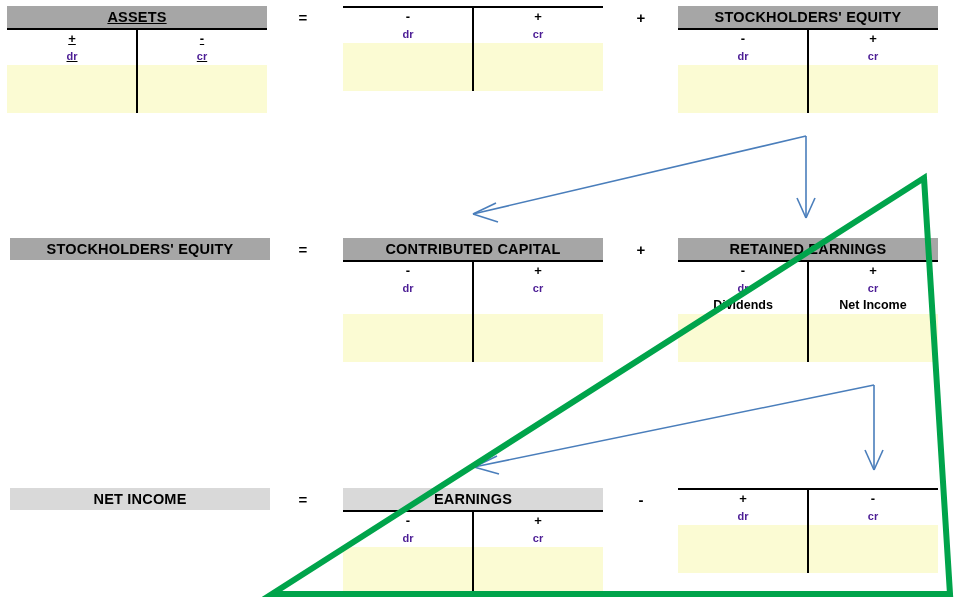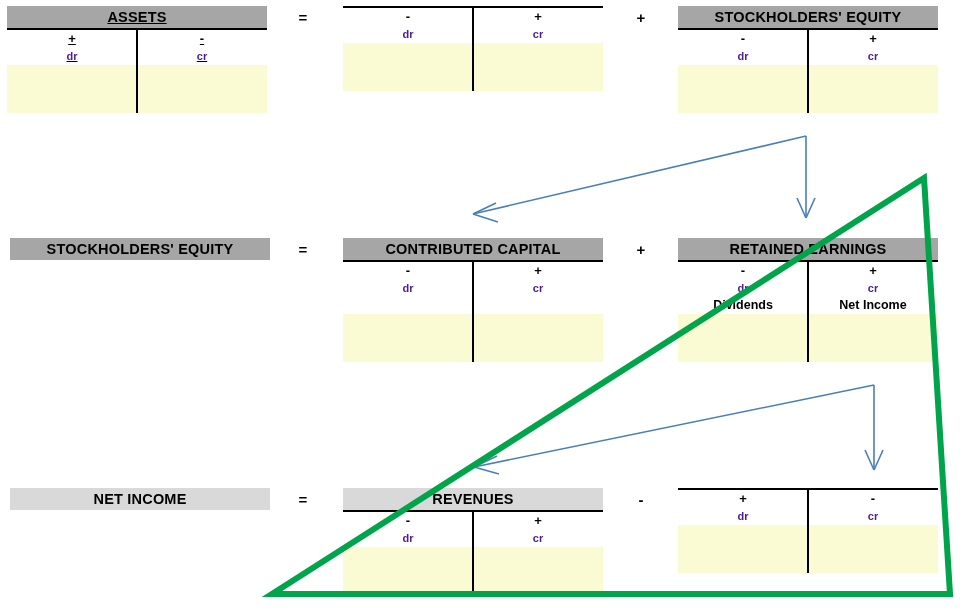--- a/index.html
+++ b/index.html
@@ -231,21 +231,21 @@
     </div>
   </div>
 
   <div class="labelbox" style="left:10px; top:488px;">
     <div class="t-header shade-light">NET INCOME</div>
   </div>
 
   <div class="operator" style="left:291px; top:491px;">=</div>
 
   <div class="taccount" style="left:343px; top:488px;">
-    <div class="t-header shade-light">REVENUES</div>
+    <div class="t-header shade-light">EARNINGS</div>
     <div class="t-rule"></div>
     <div class="t-body">
       <div class="t-divider" style="height:83px;"></div>
       <div class="t-cols">
         <div class="t-col">
           <div class="t-sign">-</div>
           <div class="t-drcr">dr</div>
         </div>
         <div class="t-col">
           <div class="t-sign">+</div>

